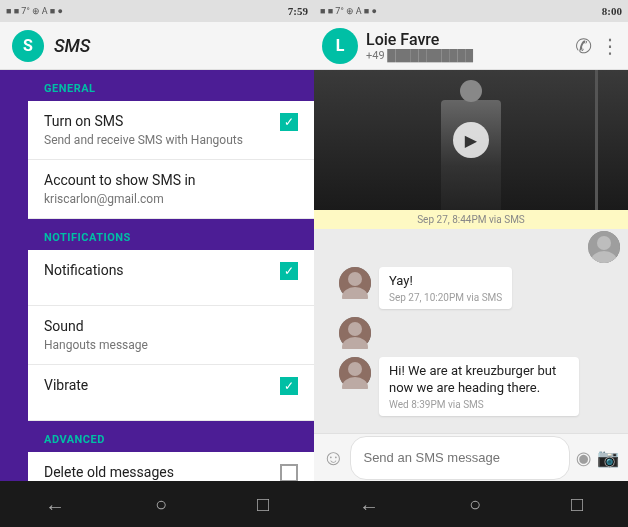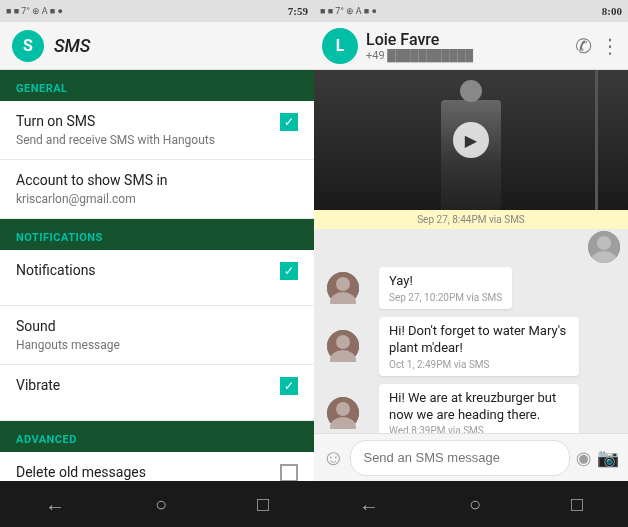--- a/index.html
+++ b/index.html
@@ -73,21 +73,22 @@
     .app-bar-title {
       font-size: 18px;
       font-weight: 500;
       color: #212121;
       font-style: italic;
     }
 
     .settings-content {
       flex: 1;
       overflow-y: auto;
-      background: #14532d;
+      background: #4c1d95;
+      padding-left: 28px;
     }
 
     .section-header {
       padding: 12px 16px 6px;
       font-size: 11px;
       font-weight: bold;
       color: #00bfa5;
       letter-spacing: 0.5px;
     }
 
@@ -261,23 +262,23 @@
     .message-timestamp {
       text-align: center;
       font-size: 10px;
       color: #888;
       padding: 4px 8px;
       background: #fef9c3;
     }
 
     .message-row {
       display: flex;
-      align-items: center;
-      padding: 4px 13px;
-      gap: 20px;
+      align-items: flex-start;
+      padding: 4px 25px;
+      gap: 8px;
     }
 
     .msg-avatar-img {
       width: 32px;
       height: 32px;
       border-radius: 50%;
       background: linear-gradient(135deg, #9e9e9e, #616161);
       display: flex;
       align-items: center;
       justify-content: center;
@@ -327,21 +328,21 @@
     }
 
     .emoji-btn {
       font-size: 22px;
       color: #9e9e9e;
       cursor: pointer;
     }
 
     .sms-input {
       flex: 1;
-      height: 36px;
+      height: 44px;
       border: 1px solid #e0e0e0;
       border-radius: 16px;
       padding: 0 12px;
       font-size: 13px;
       color: #4c1d95;
       background: white;
       outline: none;
     }
 
     .location-btn {
@@ -500,24 +501,20 @@
     </div>
 
     <div class="message-row">
       <div class="msg-avatar-img">
         <svg width="32" height="32" viewBox="0 0 32 32">
           <rect width="32" height="32" rx="16" fill="#8d6e63"></rect>
           <ellipse cx="16" cy="12" rx="7" ry="7" fill="#bcaaa4"></ellipse>
           <ellipse cx="16" cy="30" rx="13" ry="10" fill="#bcaaa4"></ellipse>
         </svg>
       </div>
-      <div class="bubble">
-        <div class="bubble-text">Hi! Don't forget to water Mary's plant m'dear!</div>
-        <div class="bubble-time">Oct 1, 2:49PM via SMS</div>
-      </div>
     </div>
 
     <div class="message-row">
       <div class="msg-avatar-img">
         <svg width="32" height="32" viewBox="0 0 32 32">
           <rect width="32" height="32" rx="16" fill="#8d6e63"></rect>
           <ellipse cx="16" cy="12" rx="7" ry="7" fill="#bcaaa4"></ellipse>
           <ellipse cx="16" cy="30" rx="13" ry="10" fill="#bcaaa4"></ellipse>
         </svg>
       </div>

